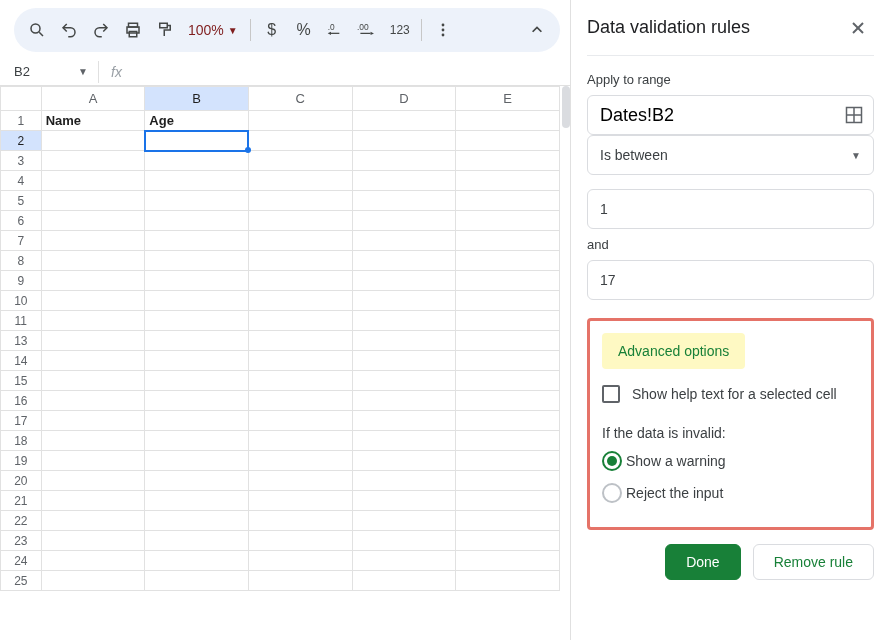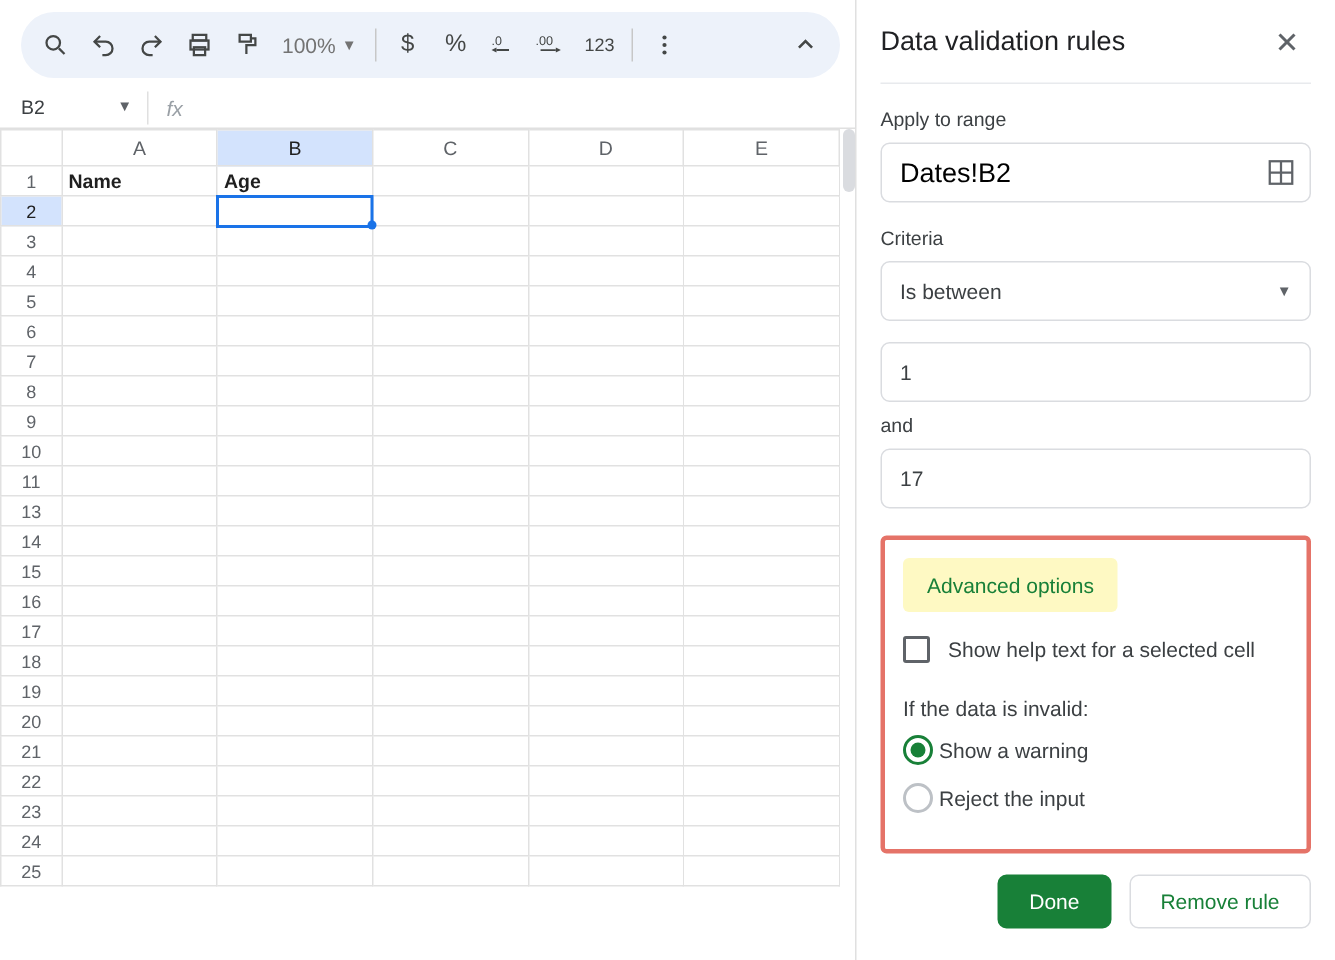--- a/index.html
+++ b/index.html
@@ -37,21 +37,21 @@
     border-radius: 4px;
     color: #444746;
     font-size: 16px;
     cursor: pointer;
   }
   .tb-sep {
     width: 1px; height: 22px; background: #c7c7c7; margin: 0 4px;
   }
   .tb-zoom {
     display: flex; align-items: center; gap: 4px;
-    padding: 0 6px; height: 30px; color: #737373;
+    padding: 0 6px; height: 30px; color: #7f1d1d;
     font-size: 14px; cursor: pointer;
   }
   .tb-collapse {
     margin-left: auto;
     display: flex; align-items: center; justify-content: center;
     width: 30px; height: 30px; color: #444746; cursor: pointer;
   }
   
   .fxrow {
     display: flex; align-items: center;
@@ -587,21 +587,20 @@
       <input type="text" value="Dates!B2" style="">
       <div class="range-grid-icon">
         <svg width="18" height="18" viewBox="0 0 18 18" fill="none" stroke="currentColor" stroke-width="1.5">
             <rect x="1.5" y="1.5" width="15" height="15"></rect>
             <line x1="1.5" y1="9" x2="16.5" y2="9"></line>
             <line x1="9" y1="1.5" x2="9" y2="16.5"></line>
           </svg>
       </div>
     </div>
 
-    <div class="section-label">Criteria</div>
     <div class="select-row">
       <span>Is between</span>
       <span style="font-size:10px;color:#5f6368">▼</span>
     </div>
 
     <div style="height:14px"></div>
     <input class="text-input" type="text" value="1" style="">
     <div class="and-label">and</div>
     <input class="text-input" type="text" value="17" style="">
 

